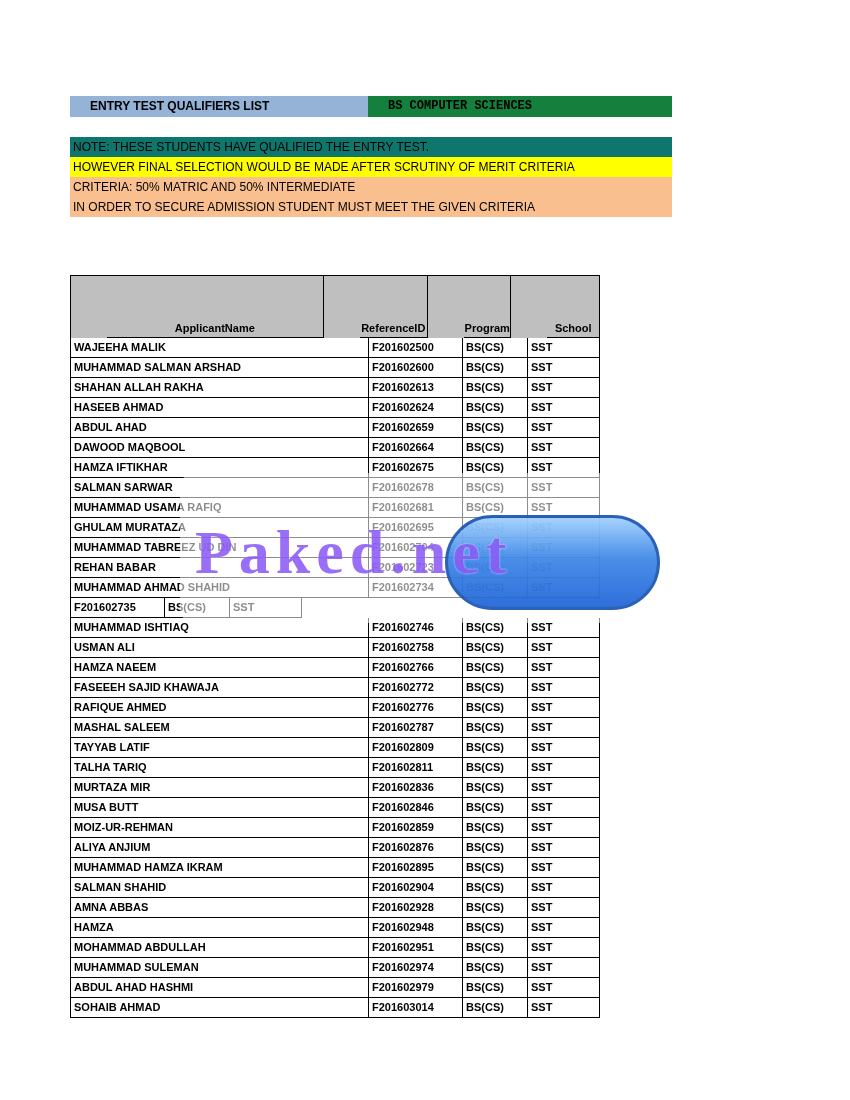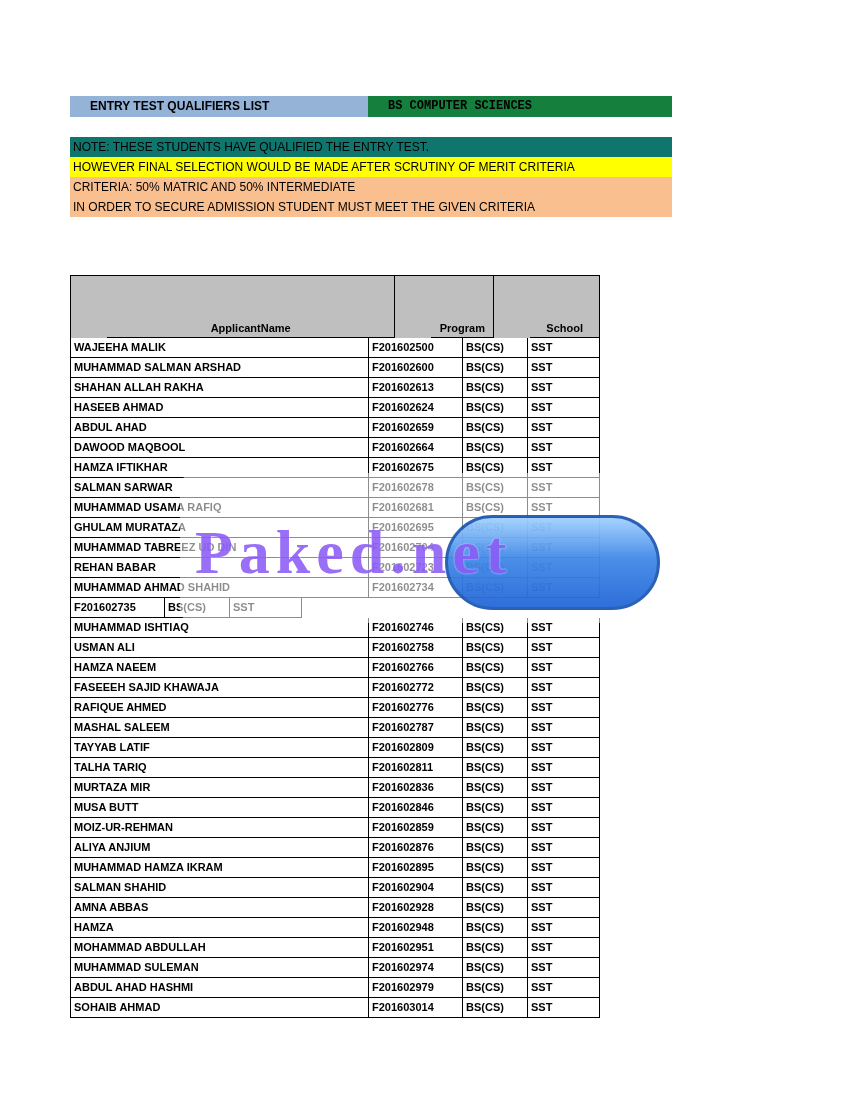--- a/index.html
+++ b/index.html
@@ -49,20 +49,21 @@
   <div class="notes">
       <div class="note-line" style="background: #0f766e;">NOTE: THESE STUDENTS HAVE QUALIFIED THE ENTRY TEST.</div>
       <div class="note-line" style="background: rgb(255, 255, 0);">HOWEVER FINAL SELECTION WOULD BE MADE AFTER SCRUTINY OF MERIT CRITERIA</div>
       <div class="note-line" style="background: rgb(250, 191, 143);">CRITERIA: 50% MATRIC AND 50% INTERMEDIATE</div>
       <div class="note-line" style="background: rgb(250, 191, 143);">IN ORDER TO SECURE ADMISSION STUDENT MUST MEET THE GIVEN CRITERIA</div>
     </div>
 
   <div class="table">
     <div class="thead">
         <div class="th col0">ApplicantName</div>
+        <div class="th col1">ReferenceID</div>
         <div class="th col2">Program</div>
         <div class="th col3">School</div>
       </div>
     <div>
         <div class="tr">
           <div class="td col0">WAJEEHA MALIK</div>
           <div class="td col1">F201602500</div>
           <div class="td col2">BS(CS)</div>
           <div class="td col3">SST</div>
         </div>

